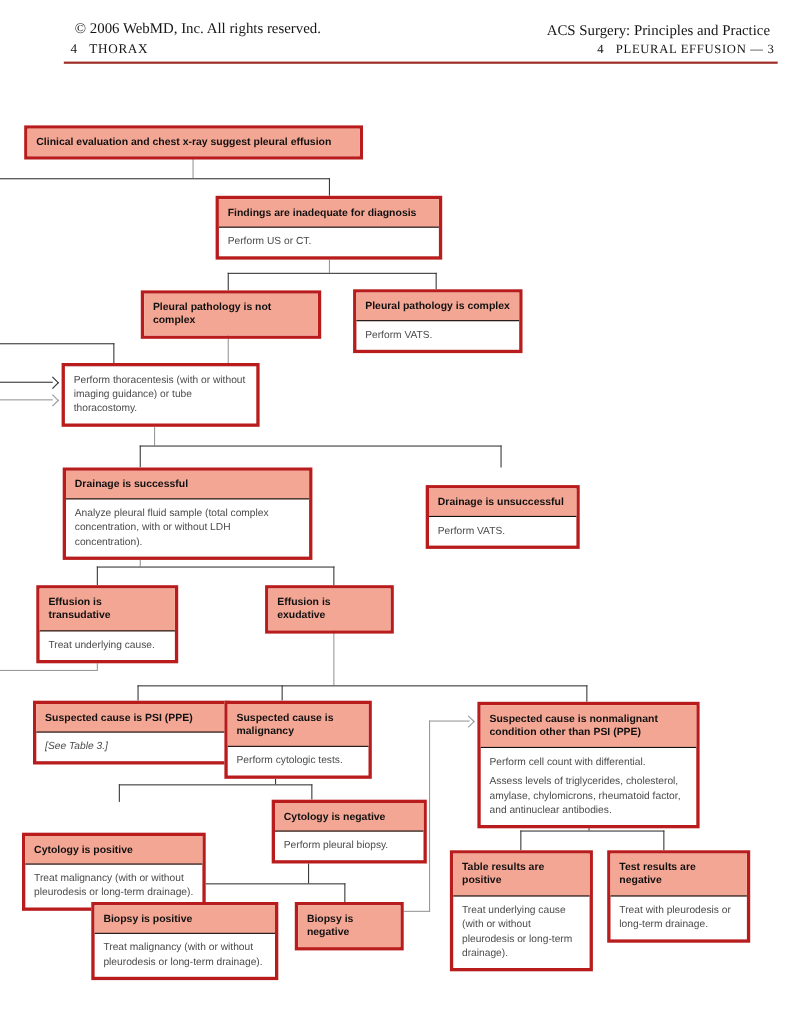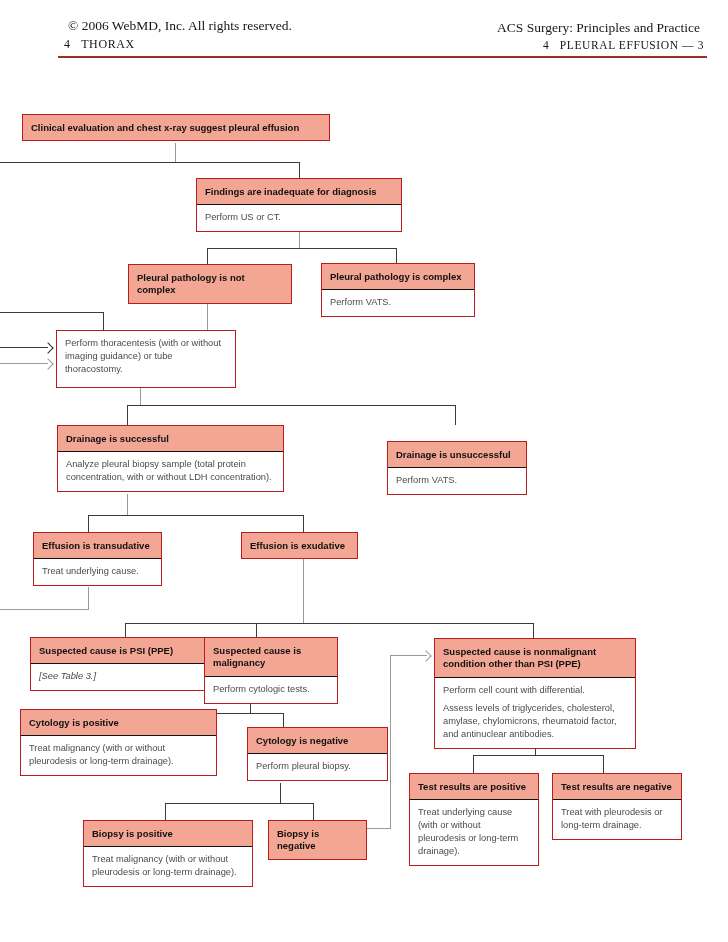--- a/index.html
+++ b/index.html
@@ -8,21 +8,21 @@
     font-family:"Liberation Sans", sans-serif; overflow:hidden;
   }
   
   .hdr-copy { position:absolute; left:68px; top:18px; font-family:"Liberation Serif", serif; font-size:13.5px; color:#161616; }
   .hdr-sec-left { position:absolute; left:64px; top:37px; font-family:"Liberation Serif", serif; font-size:12px; letter-spacing:0.6px; color:#161616; white-space:pre; }
   .hdr-title { position:absolute; right:28px; top:20px; font-family:"Liberation Serif", serif; font-size:13.5px; color:#161616; }
   .hdr-sec-right { position:absolute; right:24px; top:39px; font-family:"Liberation Serif", serif; font-size:11.5px; letter-spacing:0.6px; color:#161616; white-space:pre; }
   .hdr-rule { position:absolute; left:58px; top:56px; width:649px; height:2px; background:#9e2f28; }
 
   
-  .node { position:absolute; box-sizing:border-box; border:1px solid #b91c1c; background:#ffffff; }
+  .node { position:absolute; box-sizing:border-box; border:3px solid #b91c1c; background:#ffffff; }
   .node .hd {
     background:#f3a694; color:#101010; font-size:9.5px; font-weight:700;
     line-height:1.3; padding:7px 8px 6px 8px;
   }
   .node.has-body .hd { border-bottom:1px solid #101010; }
   .node .bd { color:#4b4b4b; font-size:9.3px; line-height:1.4; padding:6px 8px 7px 8px; }
   .node .bd p { margin:0 0 5px 0; }
   .node .bd p:last-child { margin:0; }
 
   .n-clinical      { left:22px;  top:114px; width:308px; }
@@ -31,21 +31,21 @@
   .n-complex       { left:321px; top:263px; width:154px; }
   .n-thoracentesis { left:56px;  top:330px; width:180px; min-height:58px; }
   .n-drainok       { left:57px;  top:425px; width:227px; }
   .n-drainfail     { left:387px; top:441px; width:140px; }
   .n-transudative  { left:33px;  top:532px; width:129px; }
   .n-exudative     { left:241px; top:532px; width:117px; }
   .n-psi           { left:30px;  top:637px; width:179px; }
   .n-psi .bd       { font-style:italic; }
   .n-malig         { left:204px; top:637px; width:134px; }
   .n-nonmalig      { left:434px; top:638px; width:202px; }
-  .n-cytopos       { left:20px;  top:709px; width:197px; }
+  .n-cytopos       { left:20px;  top:757px; width:167px; }
   .n-cytoneg       { left:207px; top:727px; width:141px;margin-left:40px; }
   .n-biopsypos     { left:83px;  top:820px; width:170px; }
   .n-biopsyneg     { left:268px; top:820px; width:99px; }
   .n-testpos       { left:409px; top:773px; width:130px; }
   .n-testneg       { left:552px; top:773px; width:130px; }
 
   
   .ln, .lt { position:absolute; background:#3a3a3a; }
   .lt { background:#9a9a9a; }
   .ah { position:absolute; width:7px; height:7px; border-top:1.5px solid #2e2e2e; border-right:1.5px solid #2e2e2e; transform:rotate(45deg); }
@@ -127,21 +127,21 @@
     <div class="hd">Pleural pathology is complex</div>
     <div class="bd">Perform VATS.</div>
   </div>
 
   <div class="node n-thoracentesis">
     <div class="bd">Perform thoracentesis (with or without imaging guidance) or tube thoracostomy.</div>
   </div>
 
   <div class="node has-body n-drainok">
     <div class="hd">Drainage is successful</div>
-    <div class="bd">Analyze pleural biopsy sample (total protein concentration, with or without LDH concentration).</div>
+    <div class="bd">Analyze pleural fluid sample (total complex concentration, with or without LDH concentration).</div>
   </div>
 
   <div class="node has-body n-drainfail">
     <div class="hd">Drainage is unsuccessful</div>
     <div class="bd">Perform VATS.</div>
   </div>
 
   <div class="node has-body n-transudative">
     <div class="hd">Effusion is transudative</div>
     <div class="bd">Treat underlying cause.</div>
@@ -182,21 +182,21 @@
   <div class="node has-body n-biopsypos">
     <div class="hd">Biopsy is positive</div>
     <div class="bd">Treat malignancy (with or without pleurodesis or long-term drainage).</div>
   </div>
 
   <div class="node n-biopsyneg">
     <div class="hd">Biopsy is negative</div>
   </div>
 
   <div class="node has-body n-testpos">
-    <div class="hd">Test results are positive</div>
+    <div class="hd">Table results are positive</div>
     <div class="bd">Treat underlying cause (with or without pleurodesis or long-term drainage).</div>
   </div>
 
   <div class="node has-body n-testneg">
     <div class="hd">Test results are negative</div>
     <div class="bd">Treat with pleurodesis or long-term drainage.</div>
   </div>
 
 </div>
 

